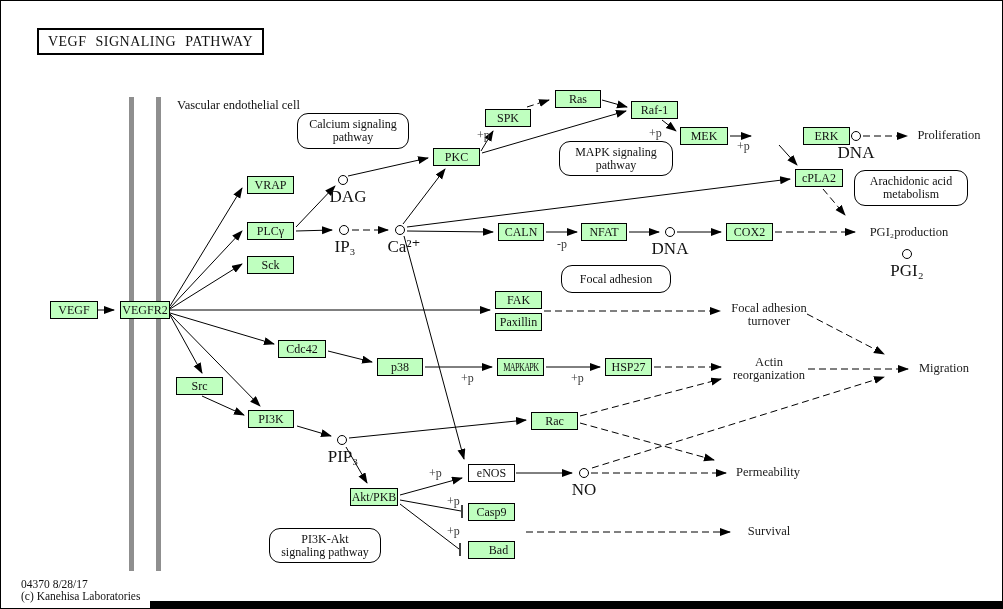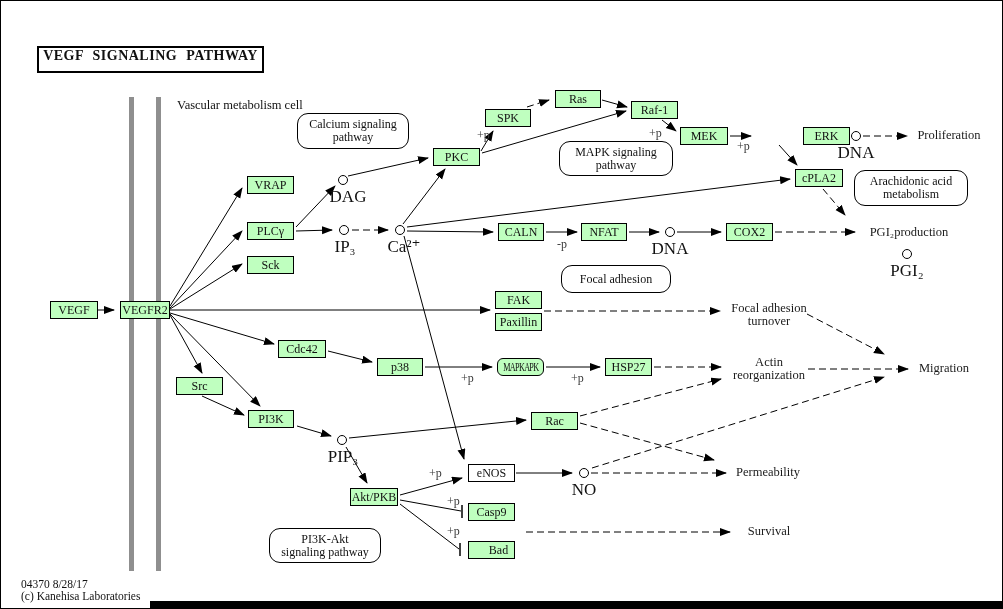--- a/index.html
+++ b/index.html
@@ -24,23 +24,23 @@
   .lbl{position:absolute;font-size:17px;line-height:1.05;transform:translateX(-50%);white-space:nowrap;}
   .out{position:absolute;font-size:12.5px;line-height:1.0;text-align:center;transform:translateX(-50%);color:#1a1a1a;}
   .out .ln{display:block;}
   .ref{
     position:absolute;border:1px solid #000;border-radius:11px;background:#fff;
     display:flex;flex-direction:column;align-items:center;justify-content:center;
     font-size:12px;line-height:1.08;text-align:center;cursor:pointer;
   }
   .mod{position:absolute;font-size:12px;color:#3a3a3a;line-height:1;}
   #titlebox{
-    position:absolute;left:36px;top:45px;width:227px;height:27px;border:2px solid #000;
-    display:flex;align-items:flex-start;justify-content:center;
-    font-size:14px;letter-spacing:.5px;word-spacing:5px;background:#fff;box-sizing:border-box;font-weight:bold;
+    position:absolute;left:36px;top:27px;width:227px;height:27px;border:2px solid #000;
+    display:flex;align-items:center;justify-content:center;
+    font-size:14px;letter-spacing:.5px;word-spacing:5px;background:#fff;box-sizing:border-box;
   }
   #cell-label{position:absolute;left:176px;top:97px;font-size:12.5px;}
   .footer-line{position:absolute;left:20px;font-size:11.5px;line-height:1;}
   #bottom-bar{position:absolute;left:149px;top:600px;width:853px;height:9px;background:#000;}
 </style>
 </head>
 <body>
 
 <div id="stage">
 
@@ -109,21 +109,21 @@
       <line x1="399" y1="499" x2="460" y2="510"></line>
       <line x1="461" y1="504" x2="461" y2="517" stroke-width="1.5"></line>
       <line x1="399" y1="503" x2="458" y2="548"></line>
       <line x1="459" y1="542" x2="459" y2="555" stroke-width="1.5"></line>
     </g>
   </svg>
 
   <div id="titlebox">
     <span>VEGF SIGNALING PATHWAY</span>
   </div>
-  <div id="cell-label">Vascular metabolism cell</div>
+  <div id="cell-label">Vascular endothelial cell</div>
 
   <div class="ref" style="left:296px;top:112px;width:110px;height:34px;">
     <span>Calcium signaling</span>
     <span>pathway</span>
   </div>
   <div class="ref" style="left:558px;top:140px;width:112px;height:33px;">
     <span>MAPK signaling</span>
     <span>pathway</span>
   </div>
   <div class="ref" style="left:853px;top:169px;width:112px;height:34px;">
@@ -194,21 +194,21 @@
     </div>
   <div class="gene" style="left:494px;top:290px;width:47px;">
       <span>FAK</span>
     </div>
   <div class="gene" style="left:494px;top:312px;width:47px;">
       <span>Paxillin</span>
     </div>
   <div class="gene" style="left:376px;top:357px;width:46px;">
       <span>p38</span>
     </div>
-  <div class="gene" style="left:496px;top:357px;width:47px;border-radius:6px;">
+  <div class="gene" style="left:496px;top:357px;width:47px;">
       <span class="squeeze">MAPKAPK</span>
     </div>
   <div class="gene" style="left:604px;top:357px;width:47px;">
       <span>HSP27</span>
     </div>
   <div class="gene" style="left:530px;top:411px;width:47px;">
       <span>Rac</span>
     </div>
   <div class="gene white" style="left:467px;top:463px;width:47px;">
       <span>eNOS</span>

